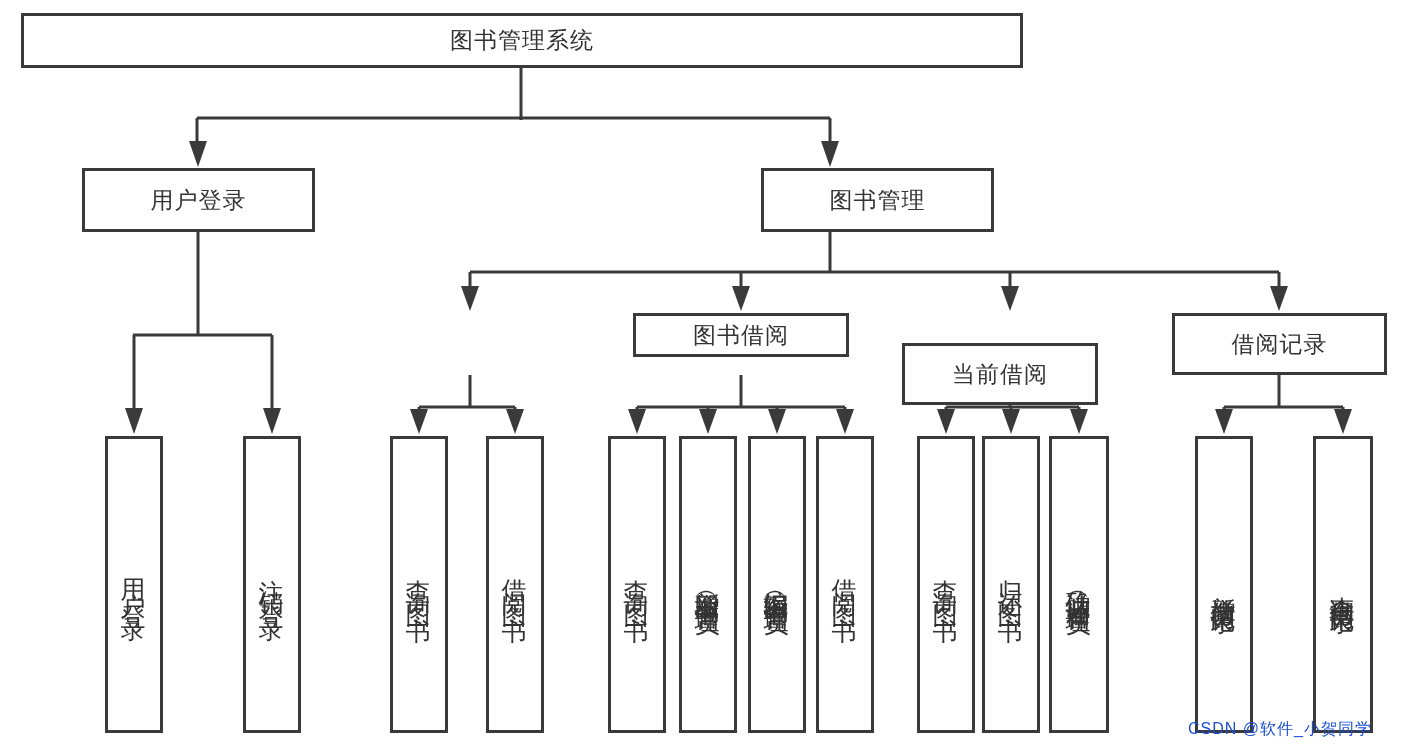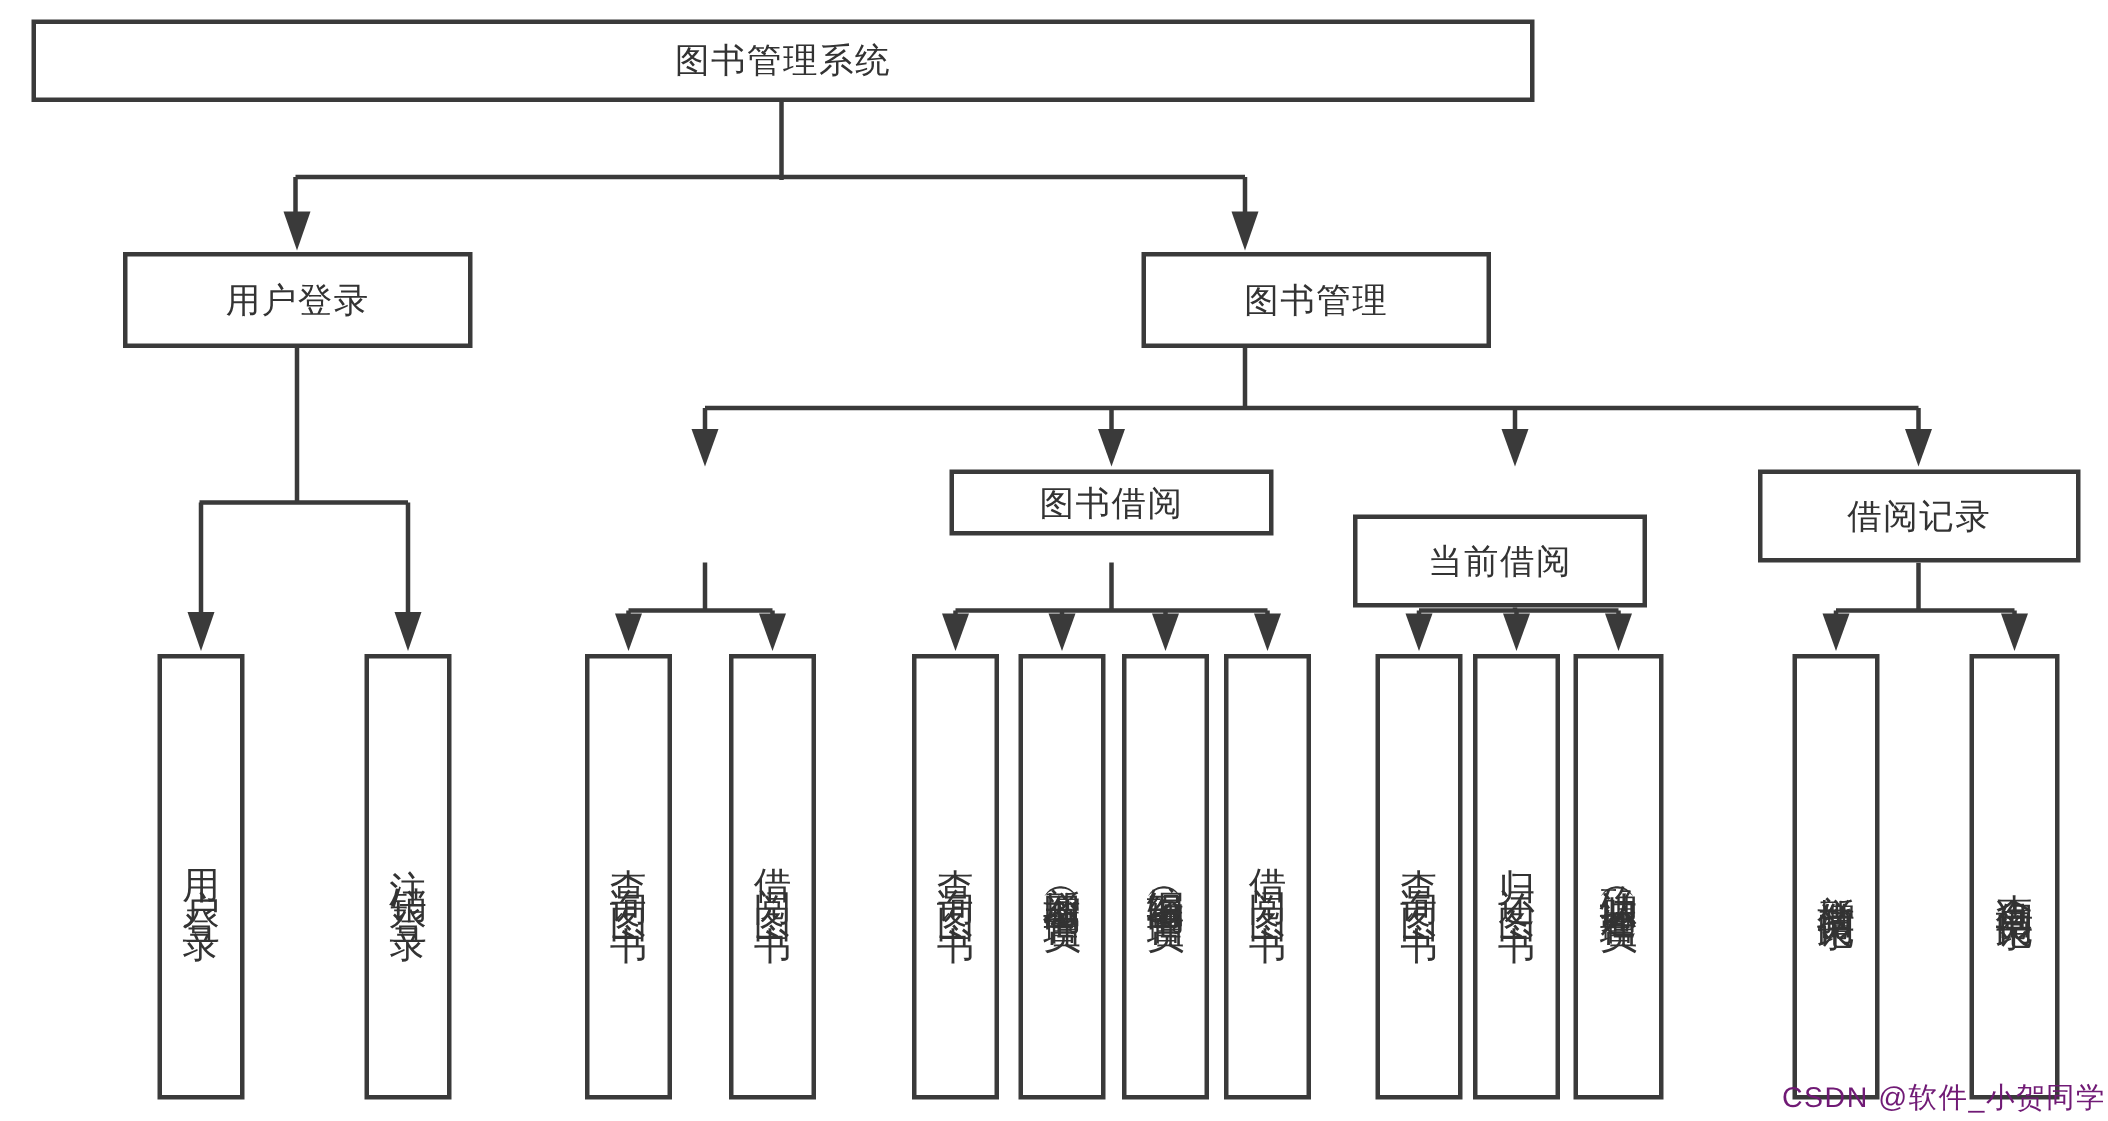--- a/index.html
+++ b/index.html
@@ -32,22 +32,22 @@
     display:flex;align-items:center;justify-content:center;
     writing-mode:vertical-rl;
     font-size:25px;
     z-index:2;
   }
   .leaf.v-loose{letter-spacing:13px;}
   .leaf.v-tight{letter-spacing:3px;}
   #watermark{
     position:absolute;
     left:1188px;top:719px;
-    font-size:19px;
-    color:#701a75;
+    font-size:16px;
+    color:#1d4ed8;
     letter-spacing:1px;
     z-index:5;
     white-space:nowrap;
   }
 </style>
 </head>
 <body>
 
 <div id="stage">
 

